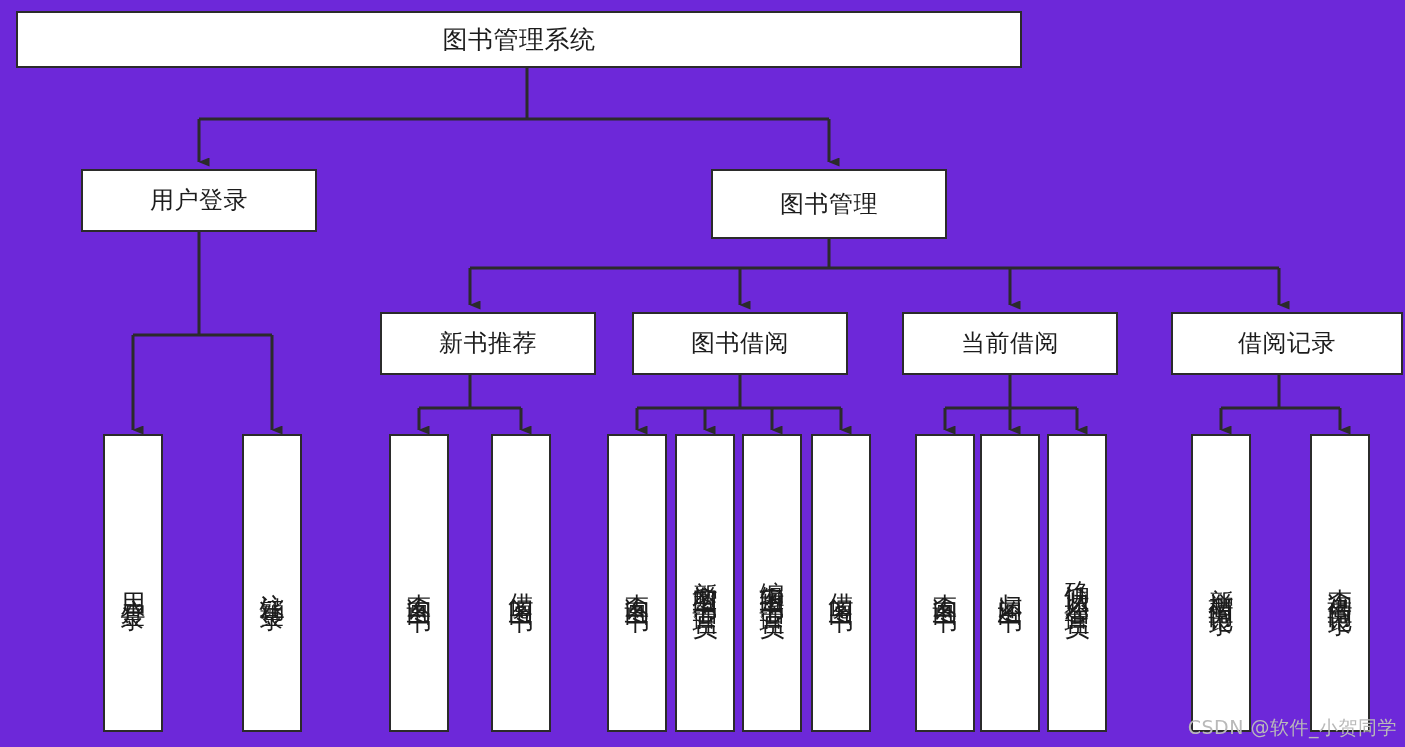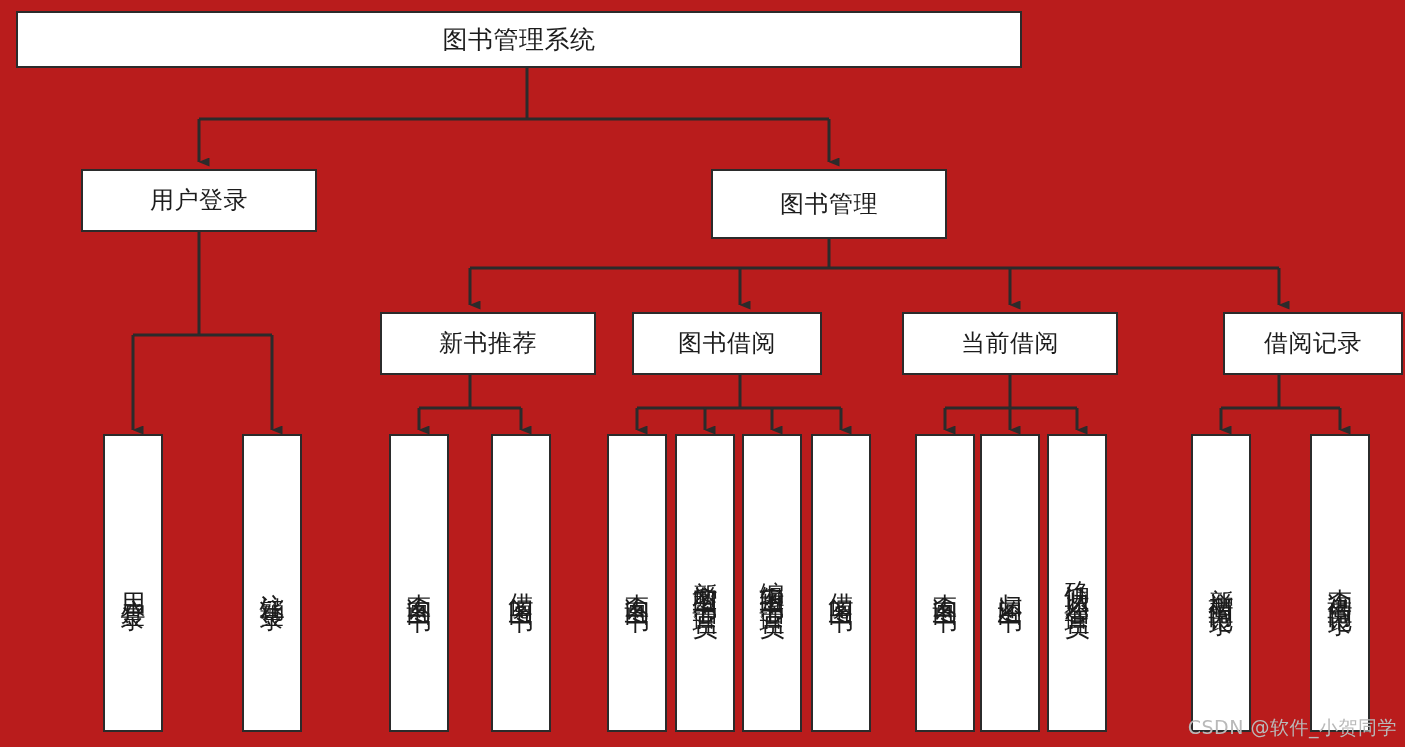--- a/index.html
+++ b/index.html
@@ -10,21 +10,21 @@
   body {
     width: 1405px;
     height: 747px;
     overflow: hidden;
     font-family: "DejaVu Sans", "Liberation Sans", sans-serif;
   }
   #diagram-root {
     position: relative;
     width: 1405px;
     height: 747px;
-    background: #b91c1c;
+    background: #6d28d9;
   }
   svg.connectors {
     position: absolute;
     left: 0;
     top: 0;
     width: 1405px;
     height: 747px;
   }
   .node {
     position: absolute;
@@ -134,27 +134,27 @@
   <div class="node horiz" style="left:81px; top:169px; width:236px; height:63px;">
     <span class="node-label">用户登录</span>
   </div>
   <div class="node horiz" style="left:711px; top:169px; width:236px; height:70px;">
     <span class="node-label">图书管理</span>
   </div>
 
   <div class="node horiz" style="left:380px; top:312px; width:216px; height:63px;">
     <span class="node-label">新书推荐</span>
   </div>
-  <div class="node horiz" style="left:632px; top:312px; width:190px; height:63px;">
+  <div class="node horiz" style="left:632px; top:312px; width:216px; height:63px;">
     <span class="node-label">图书借阅</span>
   </div>
   <div class="node horiz" style="left:902px; top:312px; width:216px; height:63px;justify-content:center;">
     <span class="node-label">当前借阅</span>
   </div>
-  <div class="node horiz" style="left:1223px; top:312px; width:180px; height:63px;">
+  <div class="node horiz" style="left:1171px; top:312px; width:232px; height:63px;">
     <span class="node-label">借阅记录</span>
   </div>
 
   <div class="node vert" style="left:103px; top:434px; width:60px; height:298px;">
     <span class="node-label">用户登录</span>
   </div>
   <div class="node vert" style="left:242px; top:434px; width:60px; height:298px;">
     <span class="node-label">注销登录</span>
   </div>
 

